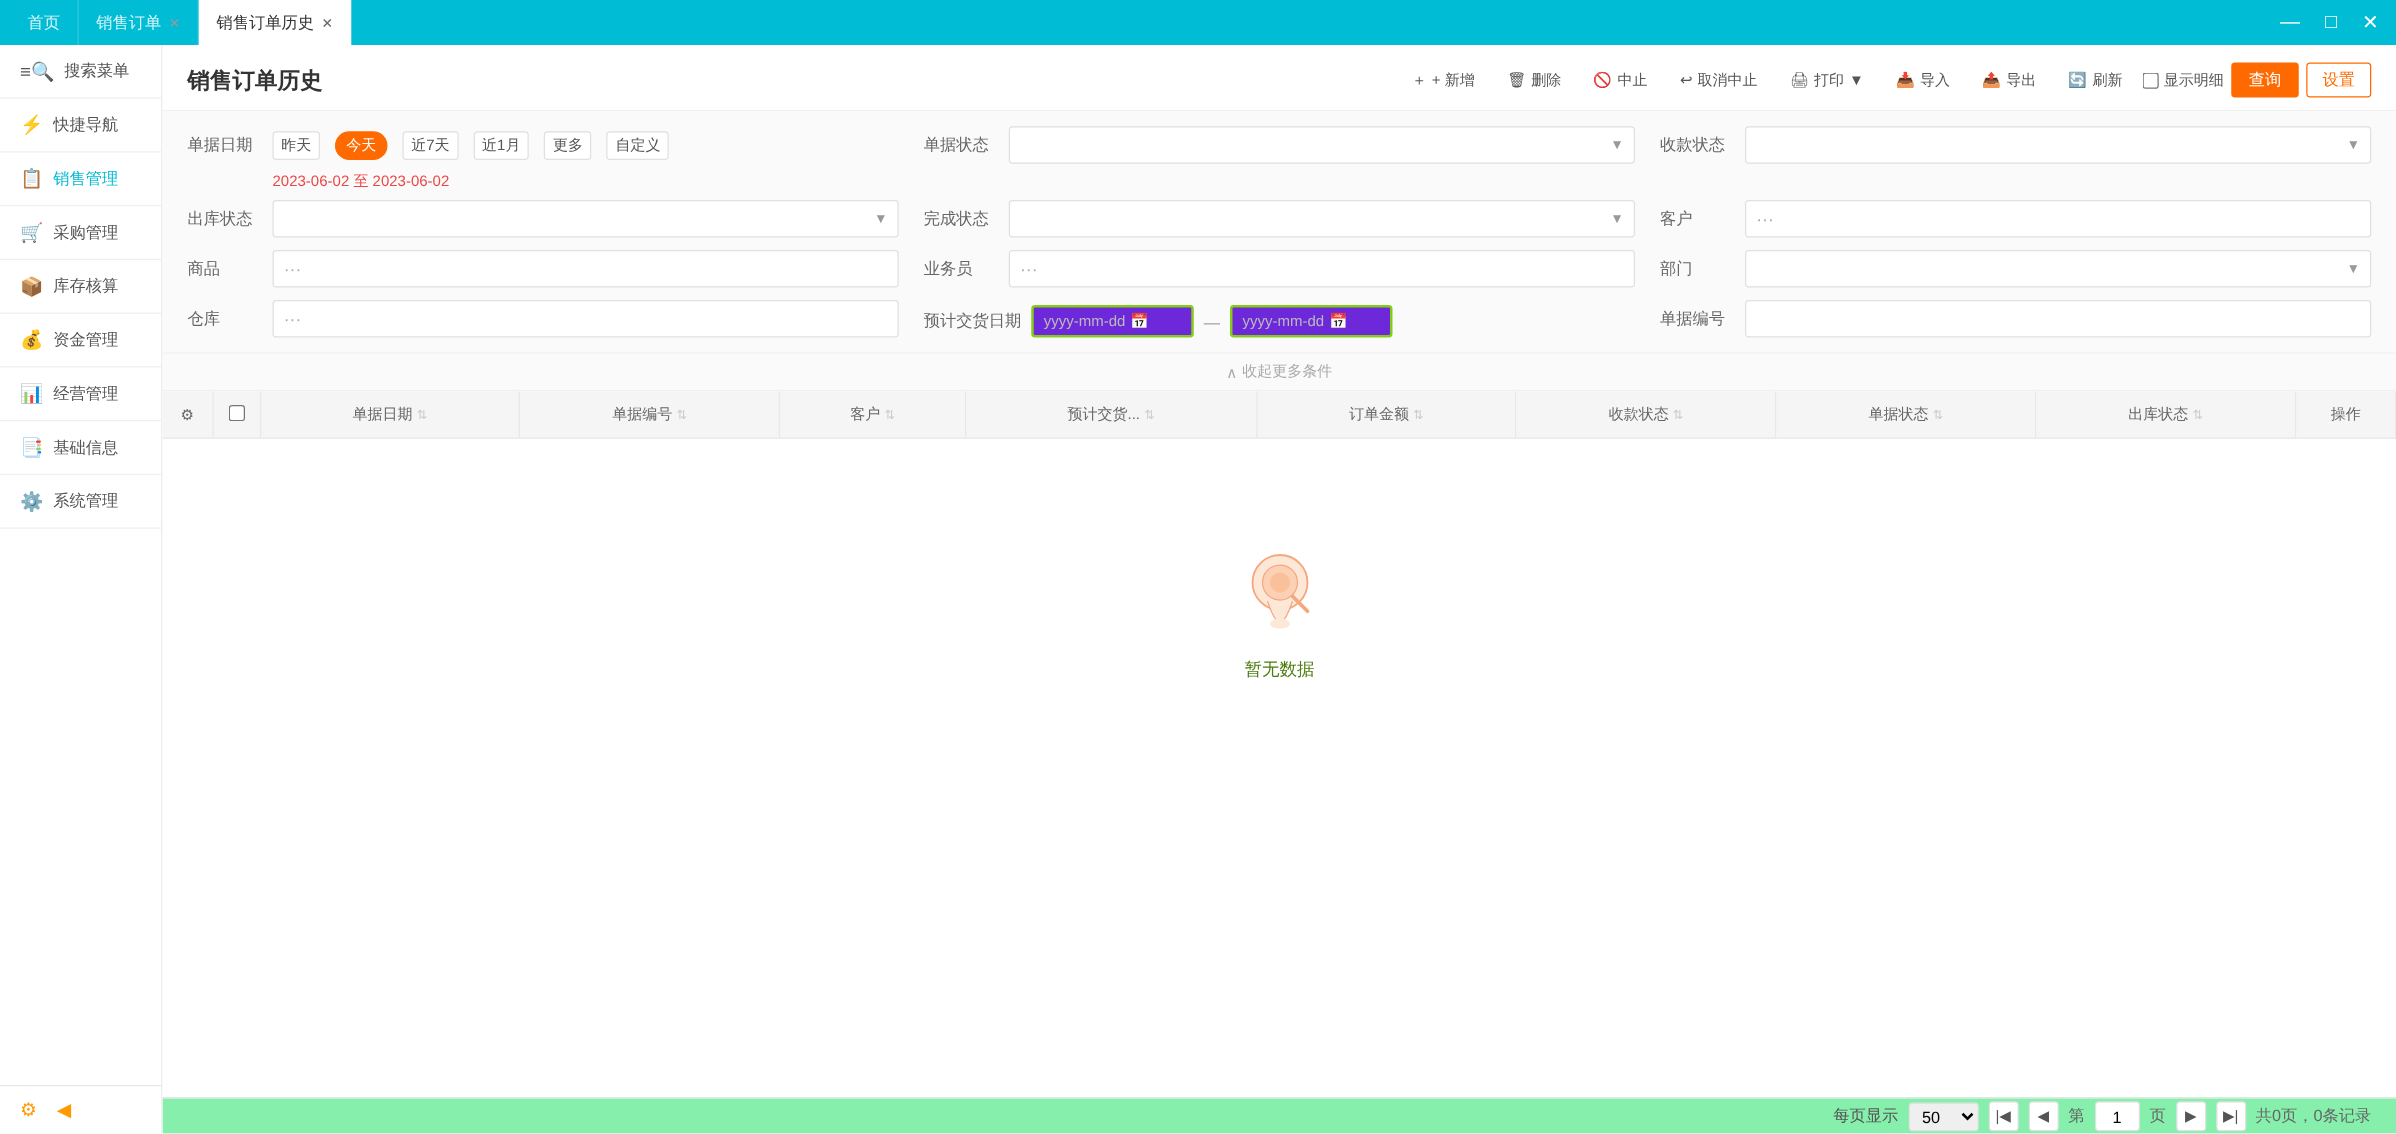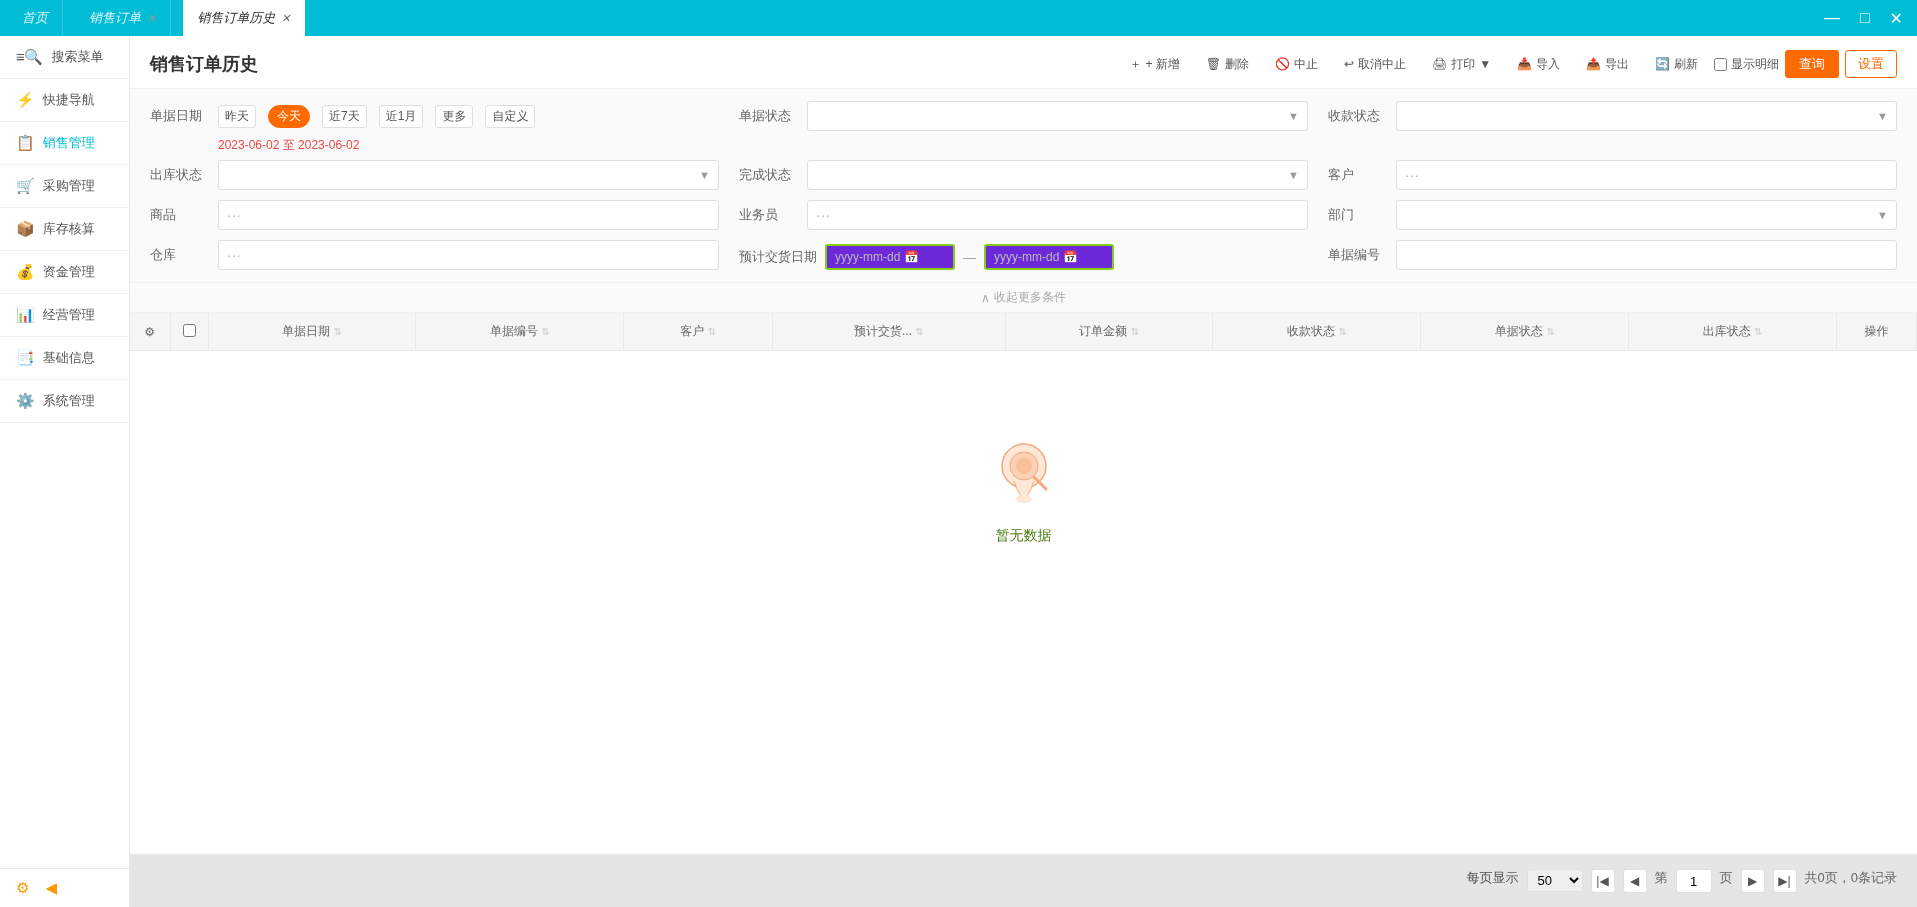--- a/index.html
+++ b/index.html
@@ -11,22 +11,21 @@
       height: 36px;
       display: flex;
       align-items: center;
       padding: 0 8px;
       flex-shrink: 0;
     }
     .top-bar .tabs {
       display: flex;
       align-items: center;
       flex: 1;
-      gap: 12px;
-      font-style: italic;
+      gap: 0;
     }
     .top-bar .tab {
       height: 36px;
       padding: 0 14px;
       display: flex;
       align-items: center;
       gap: 6px;
       cursor: pointer;
       font-size: 13px;
       color: rgba(255,255,255,0.85);
@@ -316,25 +315,25 @@
       margin-bottom: 16px;
     }
     .empty-text {
       color: #4d7c0f;
       font-size: 14px;
     }
 
     
     .table-footer {
       display: flex;
-      align-items: flex-start;
+      align-items: center;
       justify-content: flex-end;
-      padding: 14px 20px;
+      padding: 2px 20px;
       border-top: 1px solid #e8e8e8;
-      background: #e5e5e5;
+      background: #86efac;
       gap: 8px;
       font-size: 13px;
       color: #555;
     }
     .footer-select {
       border: 1px solid #e0e0e0;
       border-radius: 3px;
       padding: 2px 6px;
       font-size: 13px;
       cursor: pointer;

